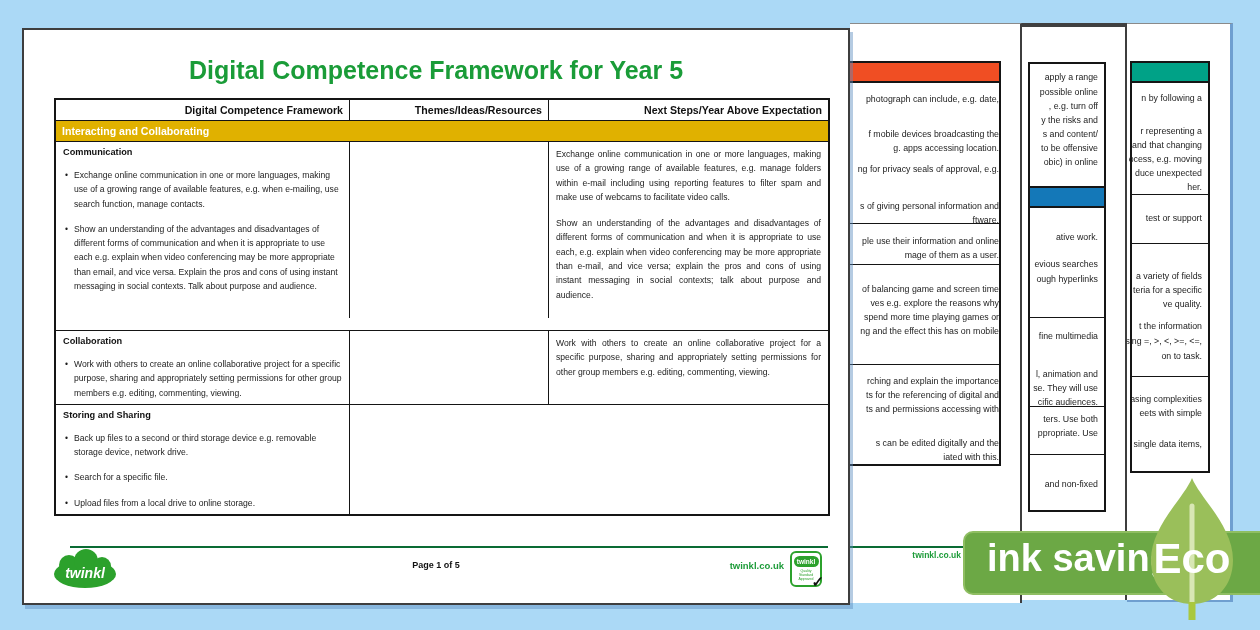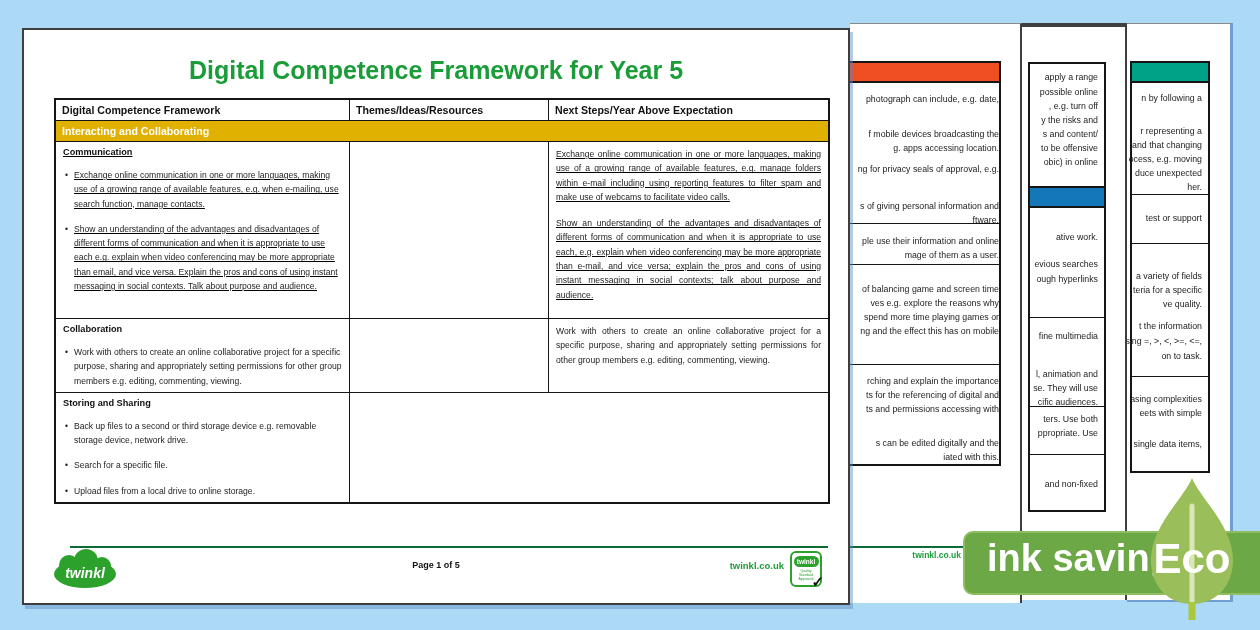--- a/index.html
+++ b/index.html
@@ -8,32 +8,32 @@
   .page{position:absolute;background:#fff;overflow:hidden;}
   .p1{left:22px;top:28px;width:828px;height:577px;border:2px solid #3E3E3E;box-shadow:3px 4px 0 rgba(90,140,190,.45);z-index:4;}
   .p2{left:850px;top:23px;width:172px;height:580px;border-right:2px solid #3E3E3E;border-top:1px solid #8a8a8a;z-index:3;}
   .p3{left:1022px;top:23px;width:105px;height:577px;border-right:2px solid #3E3E3E;border-top:4px solid #404040;z-index:2;}
   .p4{left:1127px;top:23px;width:106px;height:579px;border-right:3px solid #6F9FD0;border-top:1px solid #8a8a8a;border-bottom:2px solid #6F9FD0;z-index:1;}
 
   
   .title{margin:26px 10px 0;text-align:center;font-size:25px;font-weight:bold;color:var(--title-green,#1A9C38);}
   .tbl{position:absolute;left:30px;top:68px;width:776px;border:2px solid #151515;background:#fff;}
   .row{display:flex;border-top:1px solid #151515;}
-  .row:first-child{border-top:none;}
+  .row:first-child{border-top:none;text-align:right;}
   .c{padding:3px 7px 4px;}
   .c1{flex:0 0 293px;}
   .c2{flex:0 0 199px;border-left:1px solid #151515;}
   .c3{flex:1 1 auto;border-left:1px solid #151515;}
   .th{font-weight:bold;font-size:10.6px;padding:4px 6px;color:#111;}
   .section{display:block;background:var(--banner-yellow,#E0B100);color:#fff;font-weight:bold;font-size:10.6px;padding:4px 6px;}
   .cell-h{font-weight:bold;font-size:9.2px;color:#111;margin-top:2px;}
   .bullet{font-size:8.6px;line-height:14.3px;margin-top:11px;padding-left:11px;position:relative;color:#1c1c1c;}
   .bullet::before{content:"\2022";position:absolute;left:2px;}
   .c3 p{font-size:8.6px;line-height:14.3px;text-align:justify;margin:2px 0 12px;color:#1c1c1c;}
-  .r0{min-height:160px;text-decoration:underline;} .r1{min-height:63px;} .r2{min-height:95px;}
+  .r0{min-height:160px;} .r1{min-height:63px;margin-top:12px;} .r2{min-height:95px;}
   .r2 .c3{padding-top:26px;} .r2 .c3 p{margin:0 0 9px;text-align:left;}
   .f-line{position:absolute;left:46px;top:516px;width:758px;height:2px;background:var(--footer-green,#0A6B34);}
   .f-logo{position:absolute;left:28px;top:519px;width:66px;height:40px;}
   .f-page{position:absolute;left:0;top:530px;width:100%;text-align:center;font-size:9px;font-weight:bold;color:#111;}
   .f-site{position:absolute;top:530px;right:64px;font-size:9.5px;font-weight:bold;color:var(--link-green,#1E9C3A);}
   .f-badge{position:absolute;right:26px;top:521px;width:32px;height:36px;border:2px solid var(--twinkl-green,#2CA12C);border-radius:6px;background:#fff;}
   .f-badge .cloud{margin:3px auto 0;width:25px;height:11px;background:var(--twinkl-green,#2CA12C);border-radius:6px;color:#fff;font-size:6.5px;font-weight:bold;text-align:center;line-height:11px;}
   .f-badge .qa{font-size:3.5px;color:var(--twinkl-green,#2CA12C);text-align:center;line-height:4px;margin-top:2px;padding:0 1px;}
   .f-badge .check{position:absolute;right:-4px;bottom:-6px;font-size:15px;font-weight:bold;color:#111;}
 

